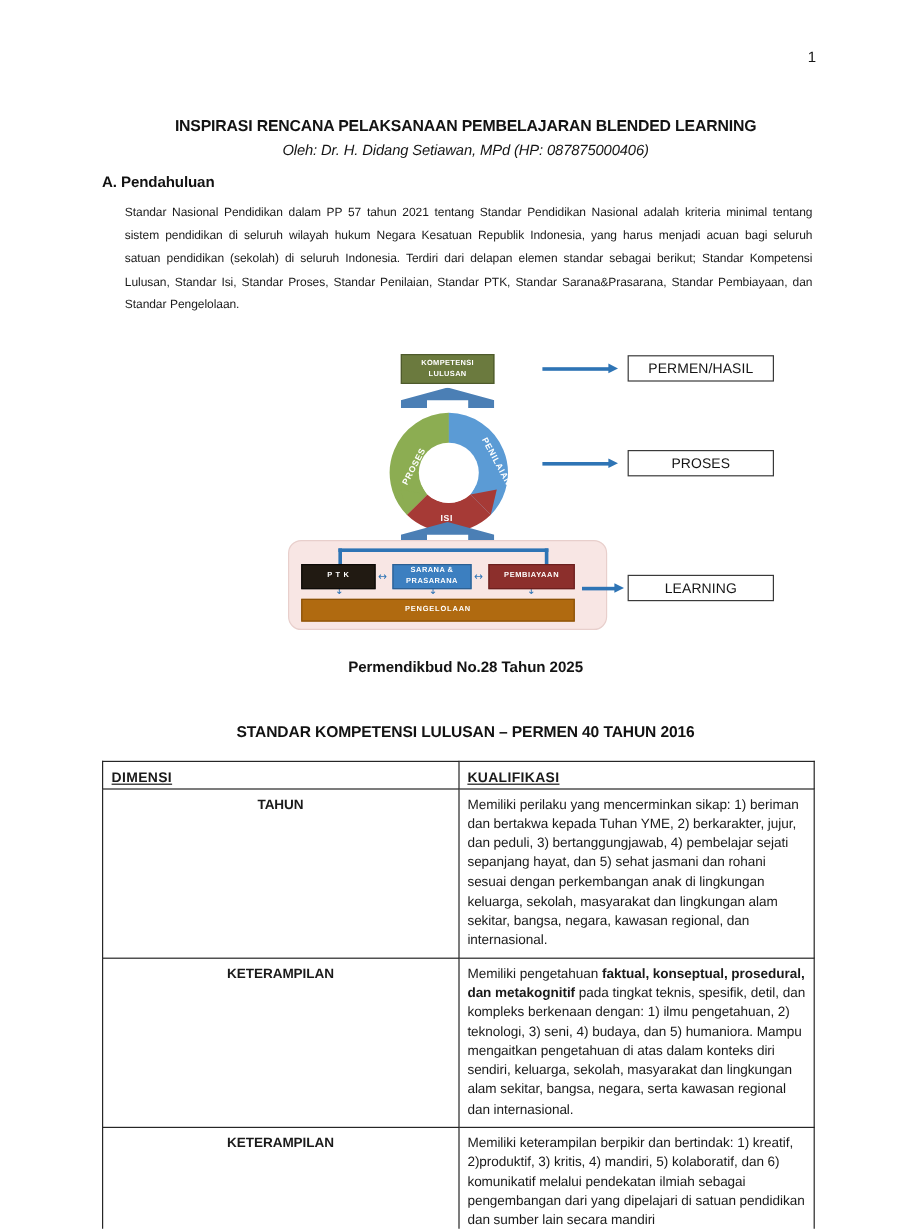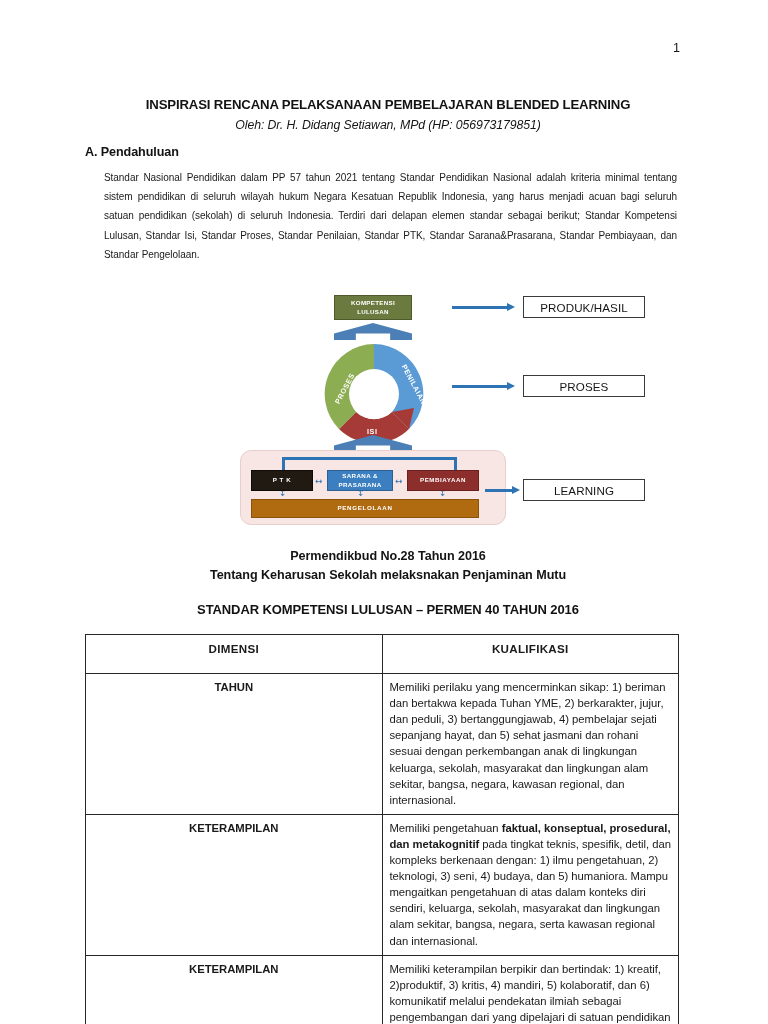--- a/index.html
+++ b/index.html
@@ -295,47 +295,48 @@
   table.skl td, table.skl th {
     border: 1.2px solid #262626;
     vertical-align: top;
     padding: 5px 7px 6px 7px;
     font-size: 11.3px;
     line-height: 16.1px;
     color: #1a1a1a;
     letter-spacing: -0.04px;
   }
   table.skl th {
-    text-align: center;
+    text-align: left;
     font-weight: bold;
     font-size: 11.6px;
     letter-spacing: 0.3px;
     padding-top: 6px;
-    padding-bottom: 16px;
+    padding-bottom: 0;
+    text-decoration: underline;
   }
   td.dim {
     text-align: center;
     font-weight: bold;
     font-size: 11.5px;
     letter-spacing: 0.15px;
     width: 133px;
   }
   td.qual { text-align: left; }
   td.qual b { font-weight: bold; }
 </style>
 </head>
 <body>
 
 <div class="page">
 
   <div class="page-number">1</div>
 
   <div class="title-block">
     <div class="doc-title">INSPIRASI RENCANA PELAKSANAAN PEMBELAJARAN  BLENDED LEARNING</div>
-    <div class="doc-subtitle">Oleh: Dr. H. Didang Setiawan, MPd (HP: 056973179851)</div>
+    <div class="doc-subtitle">Oleh: Dr. H. Didang Setiawan, MPd (HP: 087875000406)</div>
   </div>
 
   <div class="section-heading">A. Pendahuluan</div>
   <div class="section-body">Standar Nasional Pendidikan dalam PP 57 tahun 2021 tentang Standar Pendidikan Nasional adalah kriteria minimal tentang sistem pendidikan di seluruh wilayah hukum Negara Kesatuan Republik Indonesia, yang harus menjadi acuan bagi seluruh satuan pendidikan (sekolah) di seluruh Indonesia. Terdiri dari delapan elemen standar sebagai berikut; Standar Kompetensi Lulusan, Standar Isi, Standar Proses, Standar Penilaian, Standar PTK, Standar Sarana&amp;Prasarana, Standar Pembiayaan, dan Standar Pengelolaan.</div>
 
   <div class="diagram">
 
     <div class="kl-box">
       <span>KOMPETENSI</span>
       <span>LULUSAN</span>
@@ -385,28 +386,27 @@
       </div>
       <div class="sb sb-pengelolaan">
         <span>PENGELOLAAN</span>
       </div>
     </div>
 
     <div class="side-arrow sa-1"></div>
     <div class="side-arrow sa-2"></div>
     <div class="side-arrow sa-3"></div>
 
-    <div class="label-box lb-1">PRODUK/HASIL</div>
+    <div class="label-box lb-1">PERMEN/HASIL</div>
     <div class="label-box lb-2">PROSES</div>
     <div class="label-box lb-3">LEARNING</div>
   </div>
 
   <div class="caption-block">
-    <div class="caption-line">Permendikbud No.28 Tahun 2016</div>
-    <div class="caption-line">Tentang Keharusan Sekolah melaksnakan Penjaminan Mutu</div>
+    <div class="caption-line">Permendikbud No.28 Tahun 2025</div>
   </div>
 
   <div class="table-title">STANDAR KOMPETENSI LULUSAN – PERMEN 40 TAHUN 2016</div>
 
   <table class="skl">
     <thead>
       <tr>
         <th class="dim">DIMENSI</th>
         <th>KUALIFIKASI</th>
       </tr>

